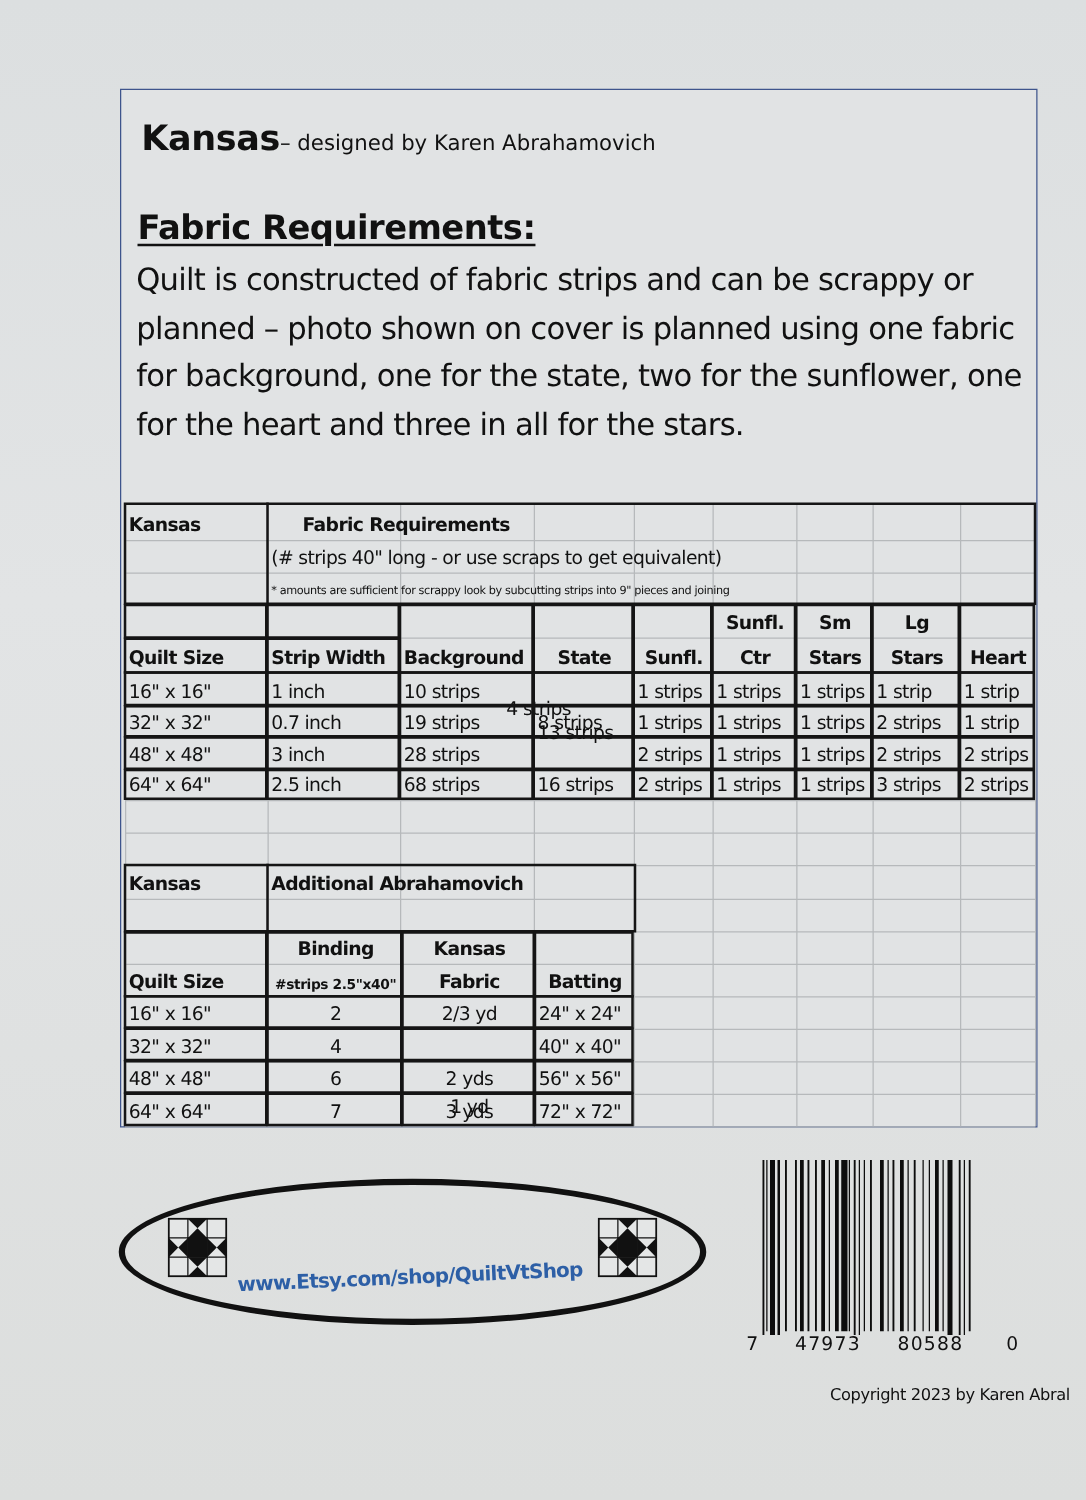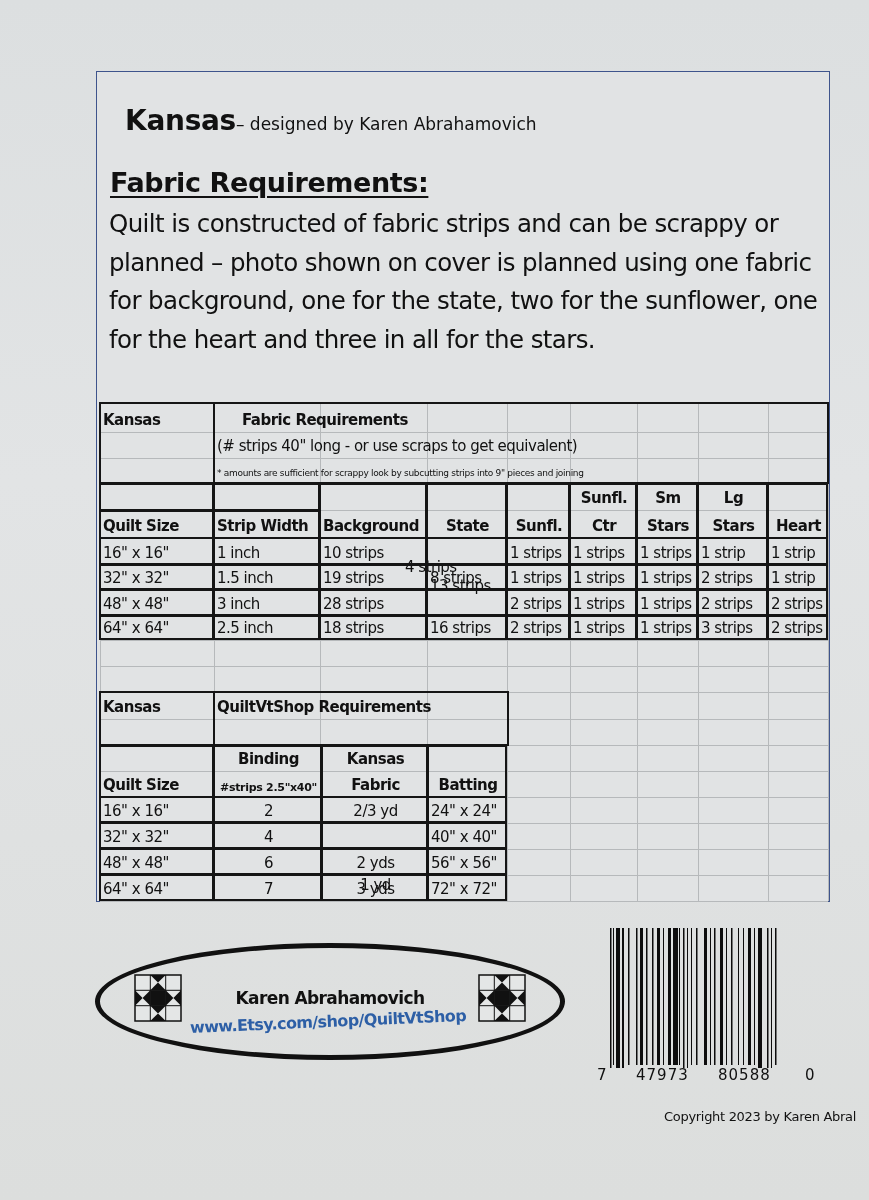--- a/index.html
+++ b/index.html
@@ -12,24 +12,23 @@
   .page-shade {
     position:absolute; inset:0;
     background:linear-gradient(180deg,#dcdfe0 0%,#e2e4e5 40%,#dcdedd 100%);
   }
   .frame {
     position:absolute; left:96px; top:71px; width:734px; height:831px;
     border:1.5px solid #3e548c; box-sizing:border-box;
     background:#e1e3e4;
   }
   .title {
-    position:absolute; left:113px; top:104px;
+    position:absolute; left:113px; top:94px;
     font-size:28px; font-weight:bold; letter-spacing:-0.3px;
     font-family:"DejaVu Sans", sans-serif;
-    margin-left:12px;
   }
   .title-sub {
     font-size:17px; font-weight:normal; letter-spacing:0;
     font-family:"DejaVu Sans", sans-serif;
   }
   .heading {
     position:absolute; left:110px; top:167px;
     font-size:27px; font-weight:bold; text-decoration:underline;
     text-underline-offset:4px; text-decoration-thickness:2px;
     font-family:"DejaVu Sans", sans-serif; letter-spacing:-0.4px;
@@ -157,40 +156,40 @@
     <div class="cell " style="left: 100px; top: 538px; width: 114px; height: 27px;">16" x 16"</div>
     <div class="cell " style="left: 214px; top: 538px; width: 106px; height: 27px;">1 inch</div>
     <div class="cell " style="left: 320px; top: 538px; width: 107px; height: 27px;">10 strips</div>
     <div class="cell " style="left: 402px; top: 538px; width: 80px; height: 41px;">4 strips</div>
     <div class="cell " style="left: 507px; top: 538px; width: 63px; height: 27px;">1 strips</div>
     <div class="cell " style="left: 570px; top: 538px; width: 67px; height: 27px;">1 strips</div>
     <div class="cell " style="left: 637px; top: 538px; width: 61px; height: 27px;">1 strips</div>
     <div class="cell " style="left: 698px; top: 538px; width: 70px; height: 27px;">1 strip</div>
     <div class="cell " style="left: 768px; top: 538px; width: 60px; height: 27px;">1 strip</div>
     <div class="cell " style="left: 100px; top: 565px; width: 114px; height: 25px;">32" x 32"</div>
-    <div class="cell " style="left: 214px; top: 565px; width: 106px; height: 25px;">1.5 inch</div>
+    <div class="cell " style="left: 214px; top: 565px; width: 106px; height: 25px;">0.7 inch</div>
     <div class="cell " style="left: 320px; top: 565px; width: 107px; height: 25px;">19 strips</div>
     <div class="cell " style="left: 427px; top: 565px; width: 80px; height: 25px;">8 strips</div>
     <div class="cell " style="left: 507px; top: 565px; width: 63px; height: 25px;">1 strips</div>
     <div class="cell " style="left: 570px; top: 565px; width: 67px; height: 25px;">1 strips</div>
     <div class="cell " style="left: 637px; top: 565px; width: 61px; height: 25px;">1 strips</div>
     <div class="cell " style="left: 698px; top: 565px; width: 70px; height: 25px;">2 strips</div>
     <div class="cell " style="left: 768px; top: 565px; width: 60px; height: 25px;">1 strip</div>
     <div class="cell " style="left: 100px; top: 590px; width: 114px; height: 26px;">48" x 48"</div>
     <div class="cell " style="left: 214px; top: 590px; width: 106px; height: 26px;">3 inch</div>
     <div class="cell " style="left: 320px; top: 590px; width: 107px; height: 26px;">28 strips</div>
     <div class="cell " style="left: 427px; top: 572px; width: 80px; height: 26px;">13 strips</div>
     <div class="cell " style="left: 507px; top: 590px; width: 63px; height: 26px;">2 strips</div>
     <div class="cell " style="left: 570px; top: 590px; width: 67px; height: 26px;">1 strips</div>
     <div class="cell " style="left: 637px; top: 590px; width: 61px; height: 26px;">1 strips</div>
     <div class="cell " style="left: 698px; top: 590px; width: 70px; height: 26px;">2 strips</div>
     <div class="cell " style="left: 768px; top: 590px; width: 60px; height: 26px;">2 strips</div>
     <div class="cell " style="left: 100px; top: 616px; width: 114px; height: 24px;">64" x 64"</div>
     <div class="cell " style="left: 214px; top: 616px; width: 106px; height: 24px;">2.5 inch</div>
-    <div class="cell " style="left: 320px; top: 616px; width: 107px; height: 24px;">18 strips</div>
+    <div class="cell " style="left: 320px; top: 616px; width: 107px; height: 24px;">68 strips</div>
     <div class="cell " style="left: 427px; top: 616px; width: 80px; height: 24px;">16 strips</div>
     <div class="cell " style="left: 507px; top: 616px; width: 63px; height: 24px;">2 strips</div>
     <div class="cell " style="left: 570px; top: 616px; width: 67px; height: 24px;">1 strips</div>
     <div class="cell " style="left: 637px; top: 616px; width: 61px; height: 24px;">1 strips</div>
     <div class="cell " style="left: 698px; top: 616px; width: 70px; height: 24px;">3 strips</div>
     <div class="cell " style="left: 768px; top: 616px; width: 60px; height: 24px;">2 strips</div>
     <div class="tbox" style="left: 99px; top: 483px; width: 115px; height: 28px;"></div>
     <div class="tbox" style="left: 213px; top: 483px; width: 107px; height: 28px;"></div>
     <div class="tbox" style="left: 99px; top: 510px; width: 115px; height: 29px;"></div>
     <div class="tbox" style="left: 213px; top: 510px; width: 107px; height: 29px;"></div>
@@ -234,21 +233,21 @@
     <div class="tbox" style="left: 426px; top: 615px; width: 81px; height: 25px;"></div>
     <div class="tbox" style="left: 506px; top: 615px; width: 64px; height: 25px;"></div>
     <div class="tbox" style="left: 569px; top: 615px; width: 68px; height: 25px;"></div>
     <div class="tbox" style="left: 636px; top: 615px; width: 62px; height: 25px;"></div>
     <div class="tbox" style="left: 697px; top: 615px; width: 71px; height: 25px;"></div>
     <div class="tbox" style="left: 767px; top: 615px; width: 61px; height: 25px;"></div>
   </div>
 
 <div id="add-table">
   <div class="cell b" style="left:100px;top:692px;width:114px;height:27px;">Kansas</div>
-  <div class="cell b" style="left:214px;top:692px;width:290px;height:27px;">QuiltVtShop Requirements</div>
+  <div class="cell b" style="left:214px;top:692px;width:290px;height:27px;">Additional Abrahamovich</div>
   <div class="tbox" style="left:99px;top:691px;width:410px;height:55px;"></div>
   <div class="tbox" style="left:213px;top:691px;width:2px;height:55px;border-width:0 0 0 2px;"></div>
 <div class="cell b c" style="left: 214px; top: 745px; width: 108px; height: 26px;">Binding</div>
     <div class="cell b c" style="left: 322px; top: 745px; width: 106px; height: 26px;">Kansas</div>
     <div class="cell b" style="left: 100px; top: 771px; width: 114px; height: 26px;">Quilt Size</div>
     <div class="cell b c tiny-b" style="left: 214px; top: 771px; width: 108px; height: 26px;">#strips 2.5"x40"</div>
     <div class="cell b c" style="left: 322px; top: 771px; width: 106px; height: 26px;">Fabric</div>
     <div class="cell b c" style="left: 428px; top: 771px; width: 79px; height: 26px;">Batting</div>
     <div class="cell " style="left: 100px; top: 797px; width: 114px; height: 26px;">16" x 16"</div>
     <div class="cell c" style="left: 214px; top: 797px; width: 108px; height: 26px;">2</div>
@@ -282,21 +281,20 @@
     <div class="tbox" style="left: 213px; top: 848px; width: 109px; height: 27px;"></div>
     <div class="tbox" style="left: 321px; top: 848px; width: 107px; height: 27px;"></div>
     <div class="tbox" style="left: 427px; top: 848px; width: 80px; height: 27px;"></div>
     <div class="tbox" style="left: 99px; top: 874px; width: 115px; height: 27px;"></div>
     <div class="tbox" style="left: 213px; top: 874px; width: 109px; height: 27px;"></div>
     <div class="tbox" style="left: 321px; top: 874px; width: 107px; height: 27px;"></div>
     <div class="tbox" style="left: 427px; top: 874px; width: 80px; height: 27px;"></div>
   </div>
 
 <div class="logo">
-  <div class="logo-line2">Karen Abrahamovich</div>
   <div class="logo-url">www.Etsy.com/shop/QuiltVtShop</div>
 </div>
 <svg class="block-icon" style="left:134px;top:974px;" viewBox="0 0 48 48">
   <rect x="1" y="1" width="46" height="46" fill="#e4e6e6" stroke="#111" stroke-width="1.5"></rect>
   <g stroke="#111" stroke-width="1">
       <line x1="16.3" y1="1" x2="16.3" y2="47"></line>
       <line x1="31.7" y1="1" x2="31.7" y2="47"></line>
       <line x1="1" y1="16.3" x2="47" y2="16.3"></line>
       <line x1="1" y1="31.7" x2="47" y2="31.7"></line>
     </g>

